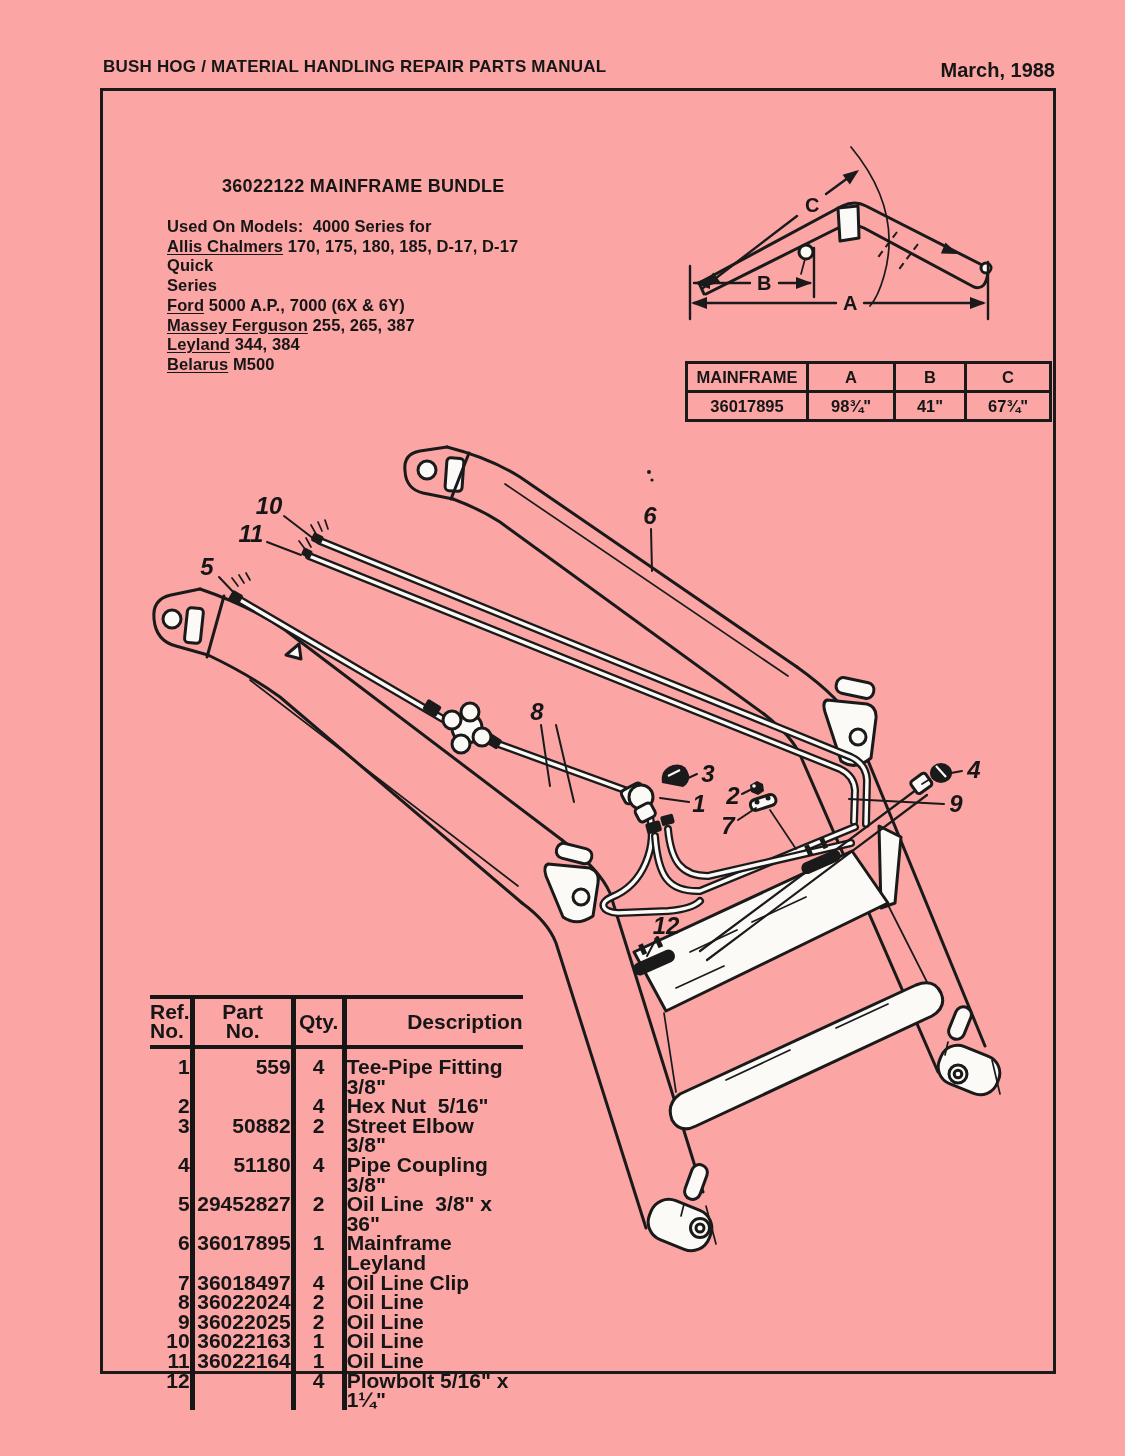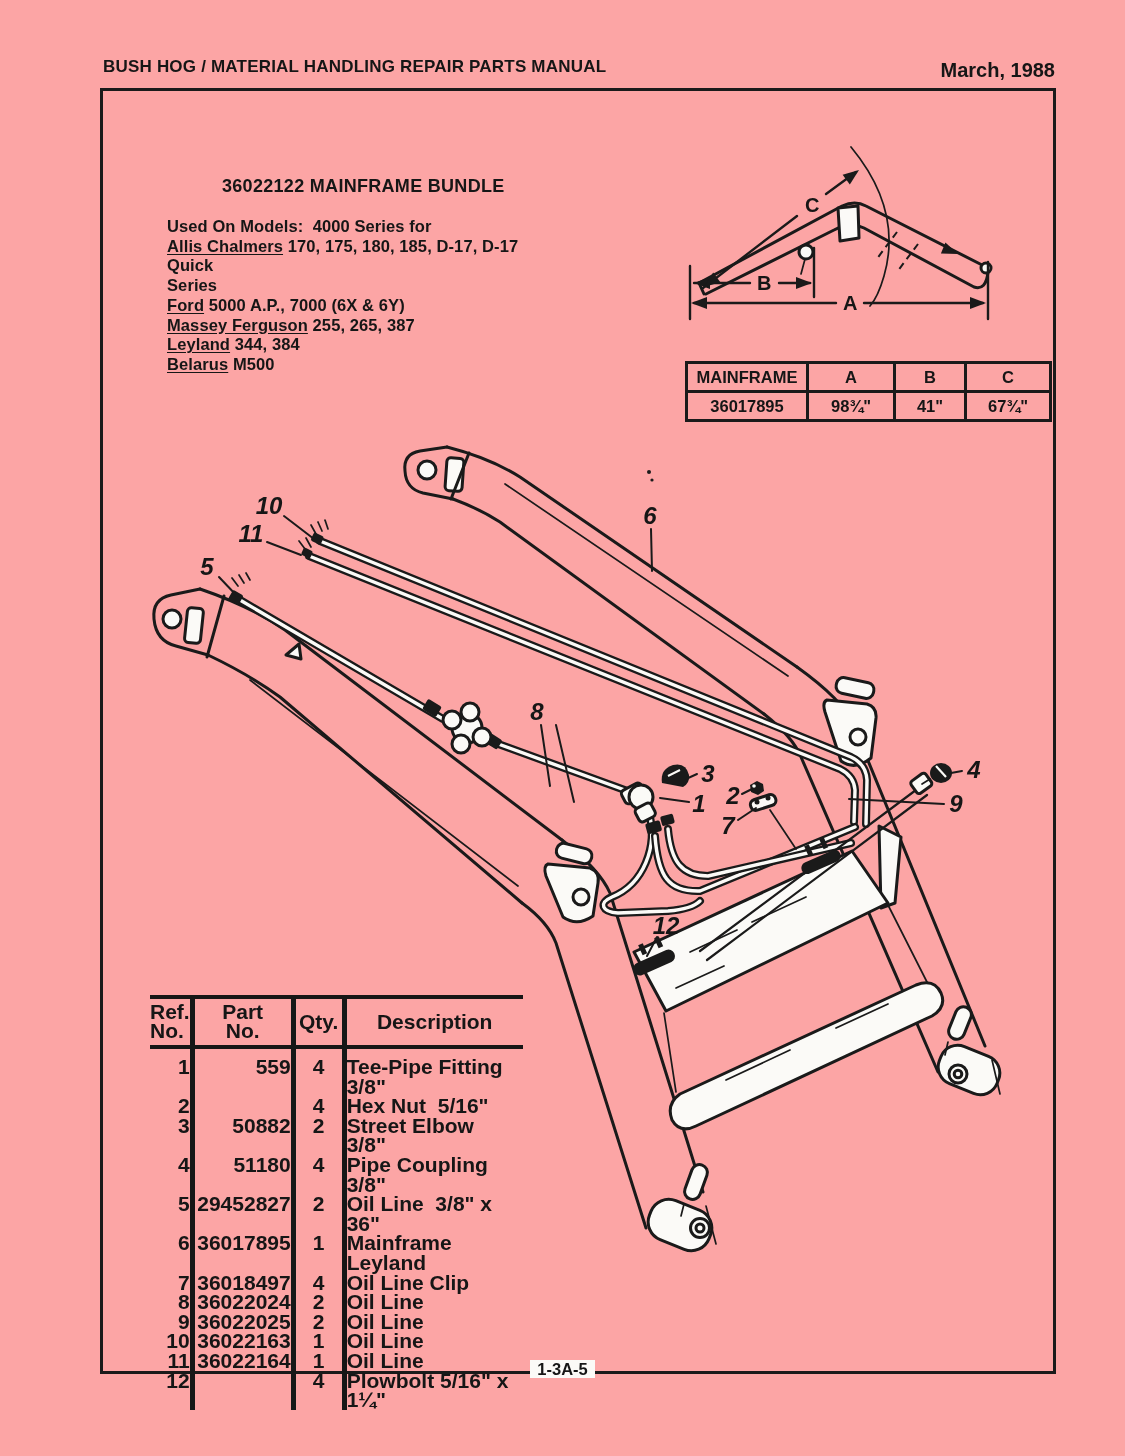--- a/index.html
+++ b/index.html
@@ -17,21 +17,21 @@
   .parts-table{position:absolute;left:150px;top:995px;border-collapse:collapse;font-size:21px;font-weight:bold;color:#161616;}
   .parts-table th{border-top:4px solid #161616;border-bottom:4px solid #161616;padding:3px 0 5px;line-height:19px;vertical-align:middle;}
   .parts-table td{padding:0;line-height:19.6px;vertical-align:top;}
   .parts-table tr.first td{padding-top:8px;}
   .csep{border-left:5px solid #161616;}
   .c-ref{width:38px;text-align:right;padding-right:9px;}
   .h-ref{width:38px;text-align:left;padding-left:2px;}
   .c-part{width:96px;text-align:right;padding-right:12px;}
   .c-qty{width:46px;text-align:center;}
   .c-desc{width:176px;text-align:left;padding-left:14px;}
-  .h-desc{text-align:center;padding-left:14px;}
+  .h-desc{text-align:right;padding-left:14px;}
   .pageno{position:absolute;left:0;right:0;top:1360px;text-align:center;font-size:16.5px;font-weight:bold;}
   .pageno span{background:#fbfaf7;padding:0 7px;}
   
   .s{stroke:#1a1a1a;stroke-width:3;fill:none;stroke-linecap:round;stroke-linejoin:round;}
   .sw{stroke:#1a1a1a;stroke-width:3;fill:#fbfaf7;stroke-linejoin:round;}
   .t{stroke:#1a1a1a;stroke-width:1.7;fill:none;stroke-linecap:round;}
   .thin2{stroke:#1a1a1a;stroke-width:2.2;fill:none;stroke-linecap:round;}
   .dk{fill:#1a1a1a;stroke:none;}
   .tubeO{stroke:#1a1a1a;stroke-width:8;fill:none;stroke-linecap:round;stroke-linejoin:round;}
   .tubeI{stroke:#fbfaf7;stroke-width:3.4;fill:none;stroke-linecap:round;stroke-linejoin:round;}
@@ -375,15 +375,14 @@
     </tr>
     <tr>
       <td class="c-ref">12</td>
       <td class="csep c-part"></td>
       <td class="csep c-qty">4</td>
       <td class="csep c-desc">Plowbolt 5/16" x 1¼"</td>
     </tr>
   </tbody>
     </table>
 
-  <div class="pageno"><span>1-3A-5</span></div>
 
 </div>
 
 </body></html>

